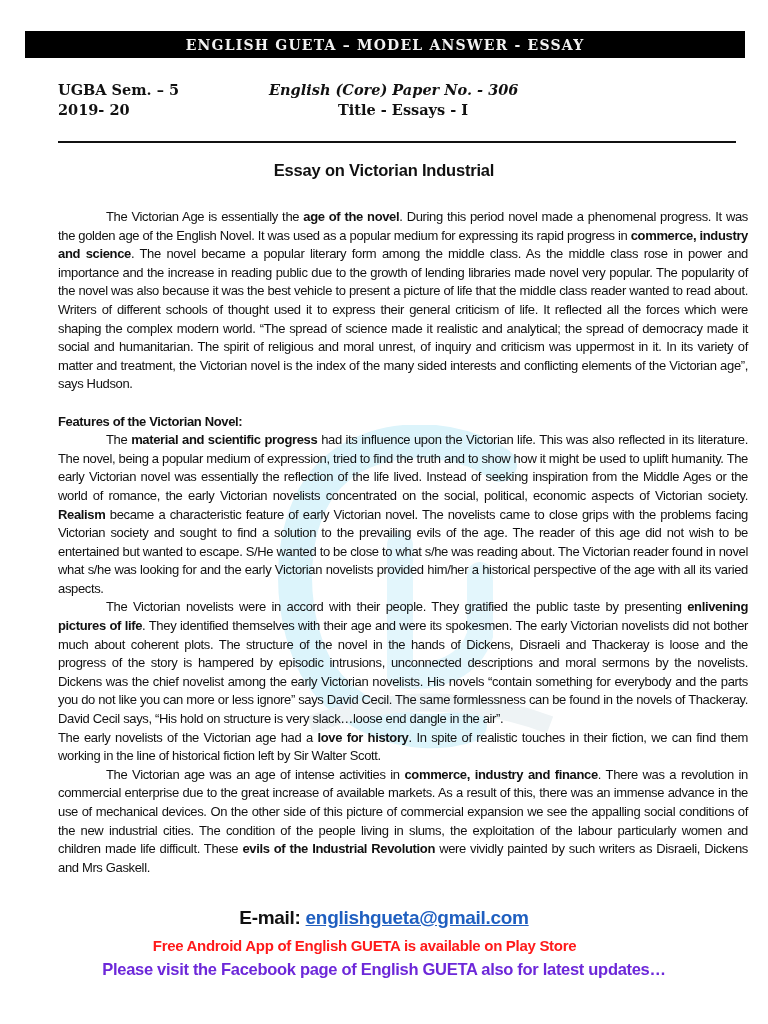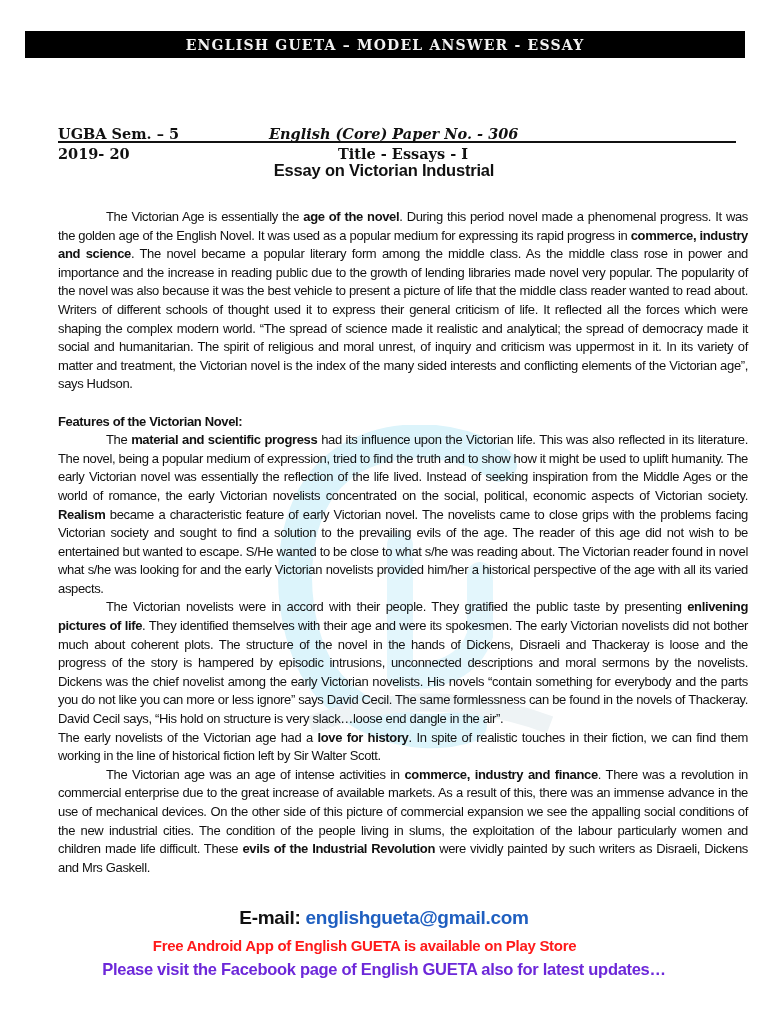--- a/index.html
+++ b/index.html
@@ -33,21 +33,20 @@
       font-size: 14px;
       letter-spacing: 1.2px;
     }
     .meta {
       position: absolute;
       font-family: "DejaVu Serif", "Liberation Serif", serif;
       font-weight: bold;
       font-size: 14.5px;
       color: #111;
       white-space: nowrap;
-      margin-top: 44px;
     }
     .rule {
       position: absolute;
       left: 58px;
       top: 141px;
       width: 678px;
       height: 2px;
       background: #111;
     }
     .essay-title {
@@ -100,20 +99,21 @@
       display: flex;
       justify-content: center;
       gap: 46px;
       font-size: 19px;
       font-weight: bold;
       letter-spacing: -0.3px;
     }
     .footer-contact .label { color: #111; }
     .footer-contact a {
       color: #1f5fc0;
+      text-decoration: underline;
       font-weight: bold;
     }
     .footer-app {
       position: absolute;
       top: 937px;
       left: 0;
       width: 729px;
       text-align: center;
       color: #ff1a1a;
       font-size: 15px;

